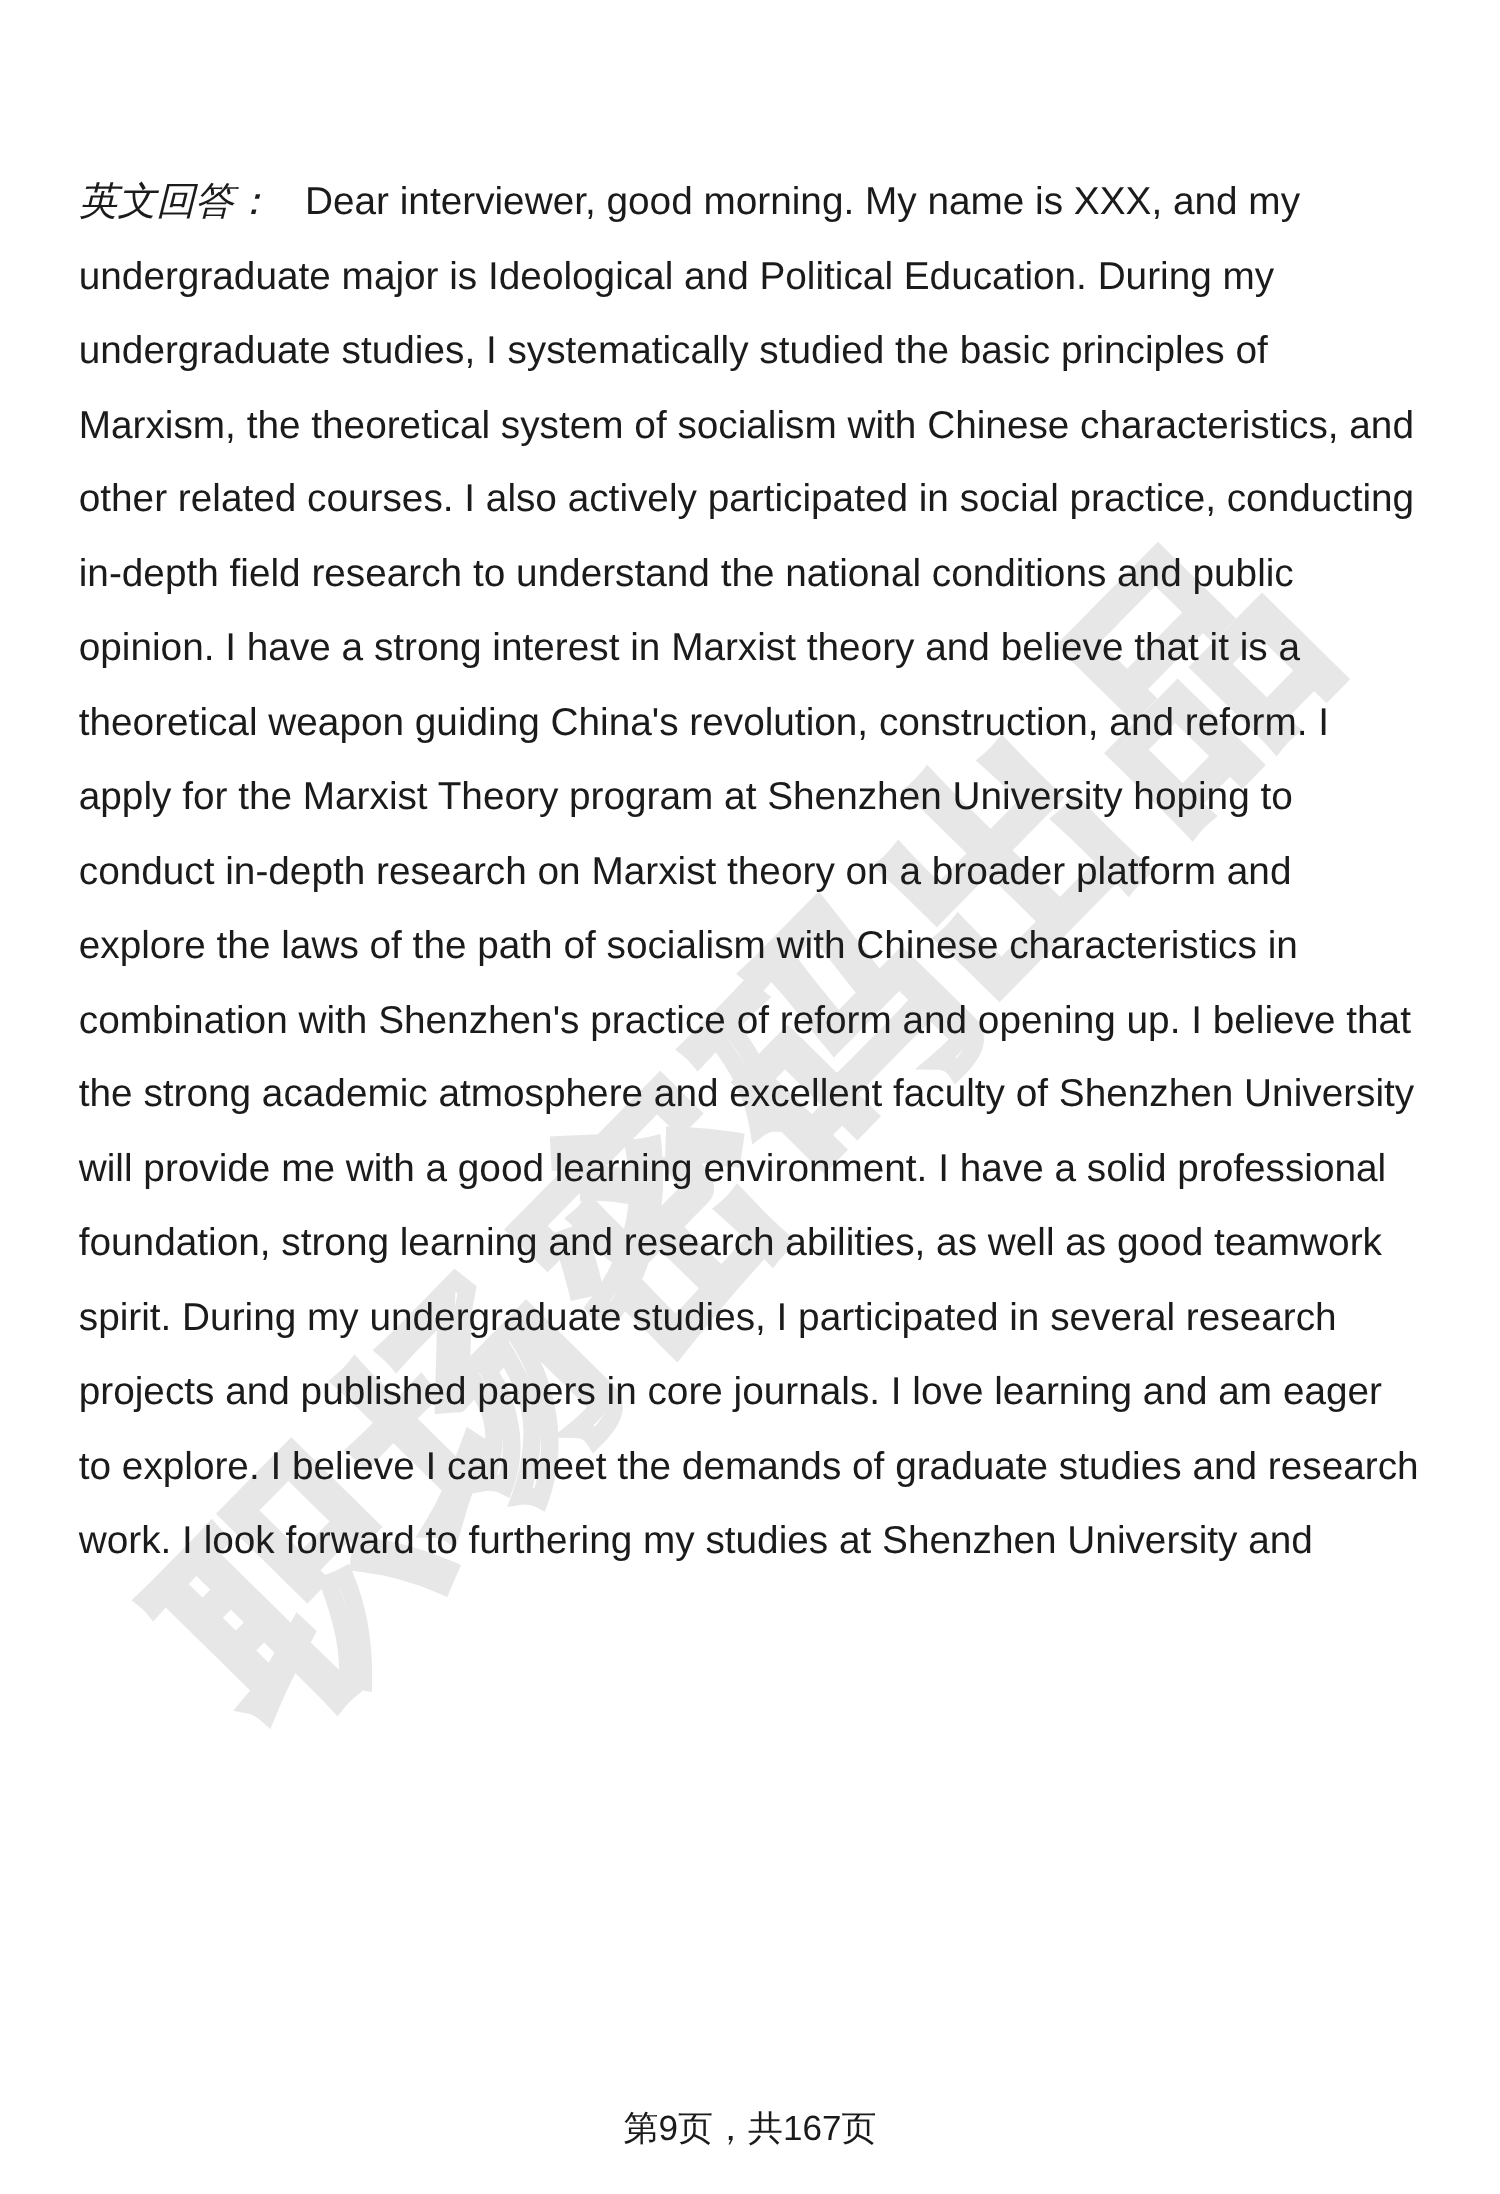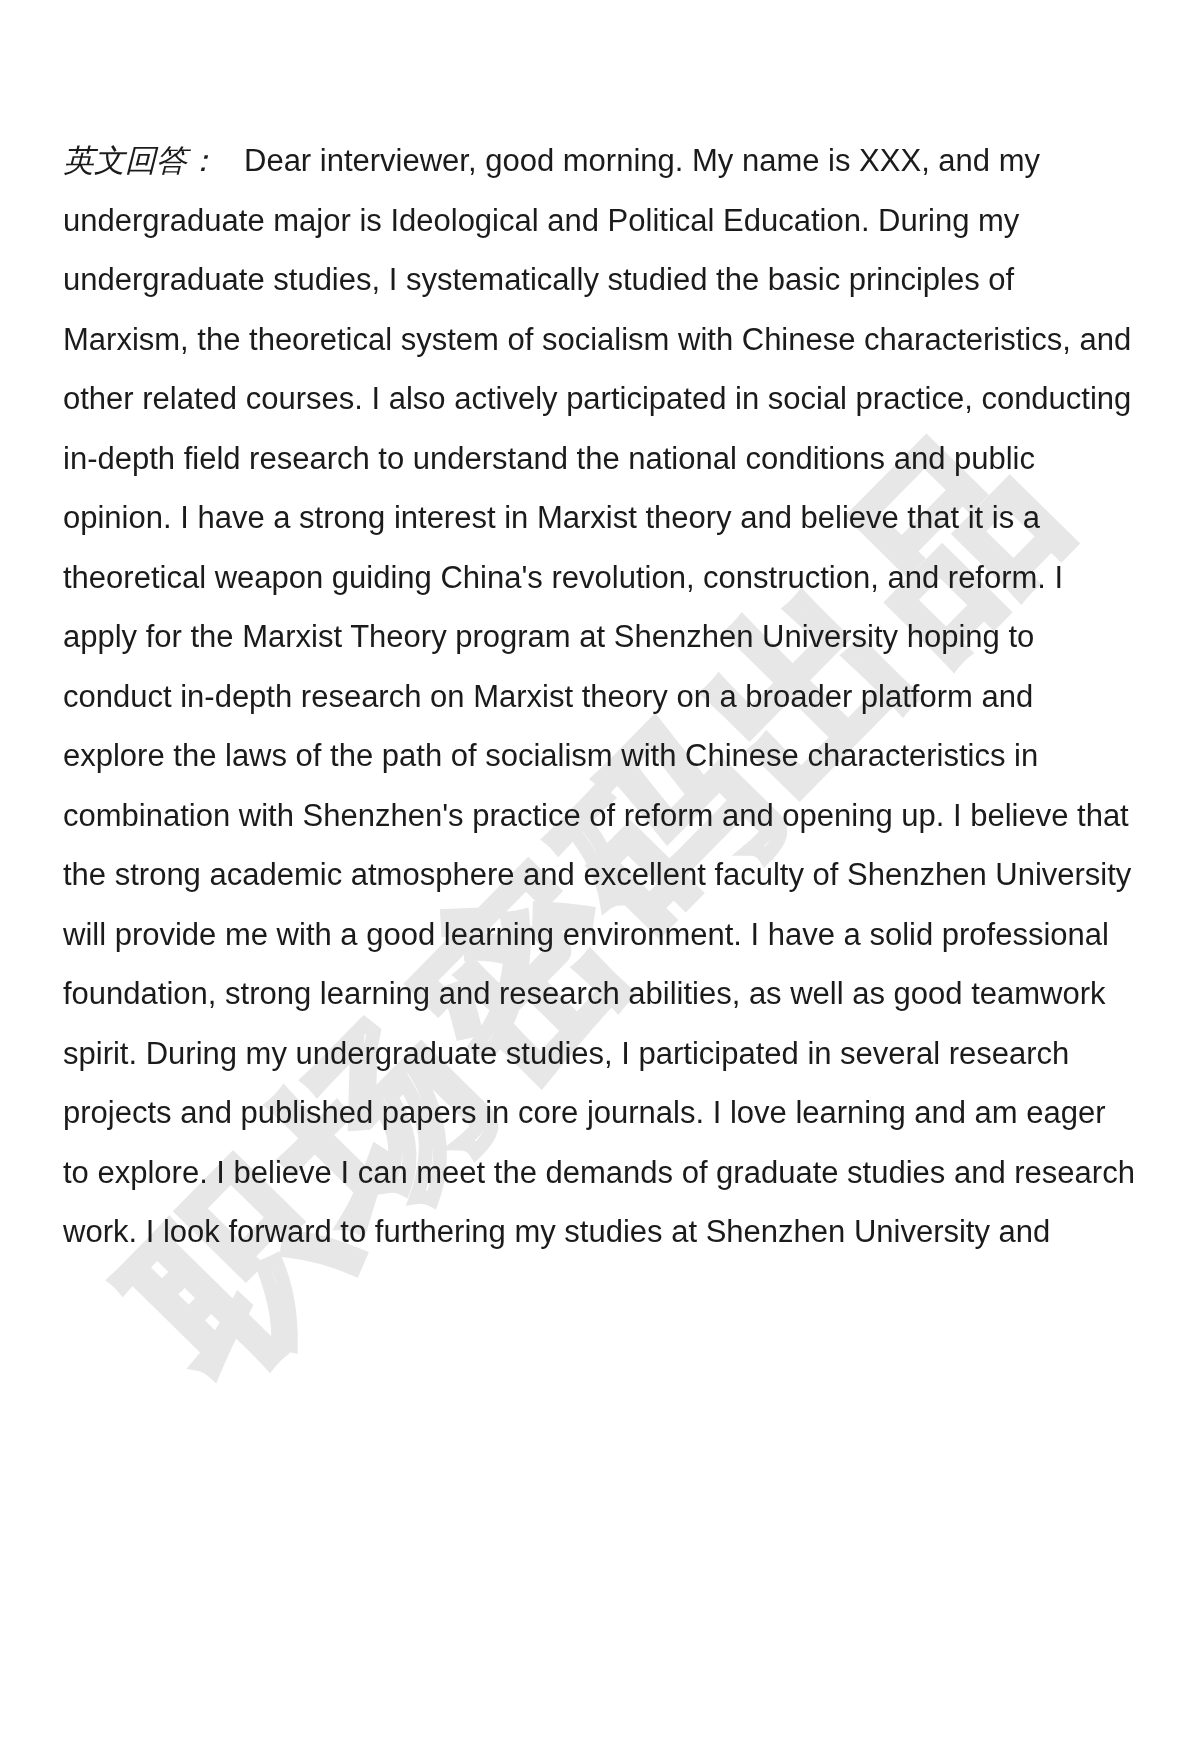--- a/index.html
+++ b/index.html
@@ -81,14 +81,15 @@
 
   <div class="watermark">职场密码出品</div>
 
   <main class="content">
 
 
     <p class="para-en"><span class="en-label">英文回答：</span><span>Dear interviewer, good morning. My name is XXX, and my undergraduate major is Ideological and Political Education. During my undergraduate studies, I systematically studied the basic principles of Marxism, the theoretical system of socialism with Chinese characteristics, and other related courses. I also actively participated in social practice, conducting in-depth field research to understand the national conditions and public opinion. I have a strong interest in Marxist theory and believe that it is a theoretical weapon guiding China's revolution, construction, and reform. I apply for the Marxist Theory program at Shenzhen University hoping to conduct in-depth research on Marxist theory on a broader platform and explore the laws of the path of socialism with Chinese characteristics in combination with Shenzhen's practice of reform and opening up. I believe that the strong academic atmosphere and excellent faculty of Shenzhen University will provide me with a good learning environment. I have a solid professional foundation, strong learning and research abilities, as well as good teamwork spirit. During my undergraduate studies, I participated in several research projects and published papers in core journals. I love learning and am eager to explore. I believe I can meet the demands of graduate studies and research work. I look forward to furthering my studies at Shenzhen University and</span></p>
 
   </main>
 
+  <div class="page-footer">第9页，共167页</div>
 
 </div>
 
 </body></html>

